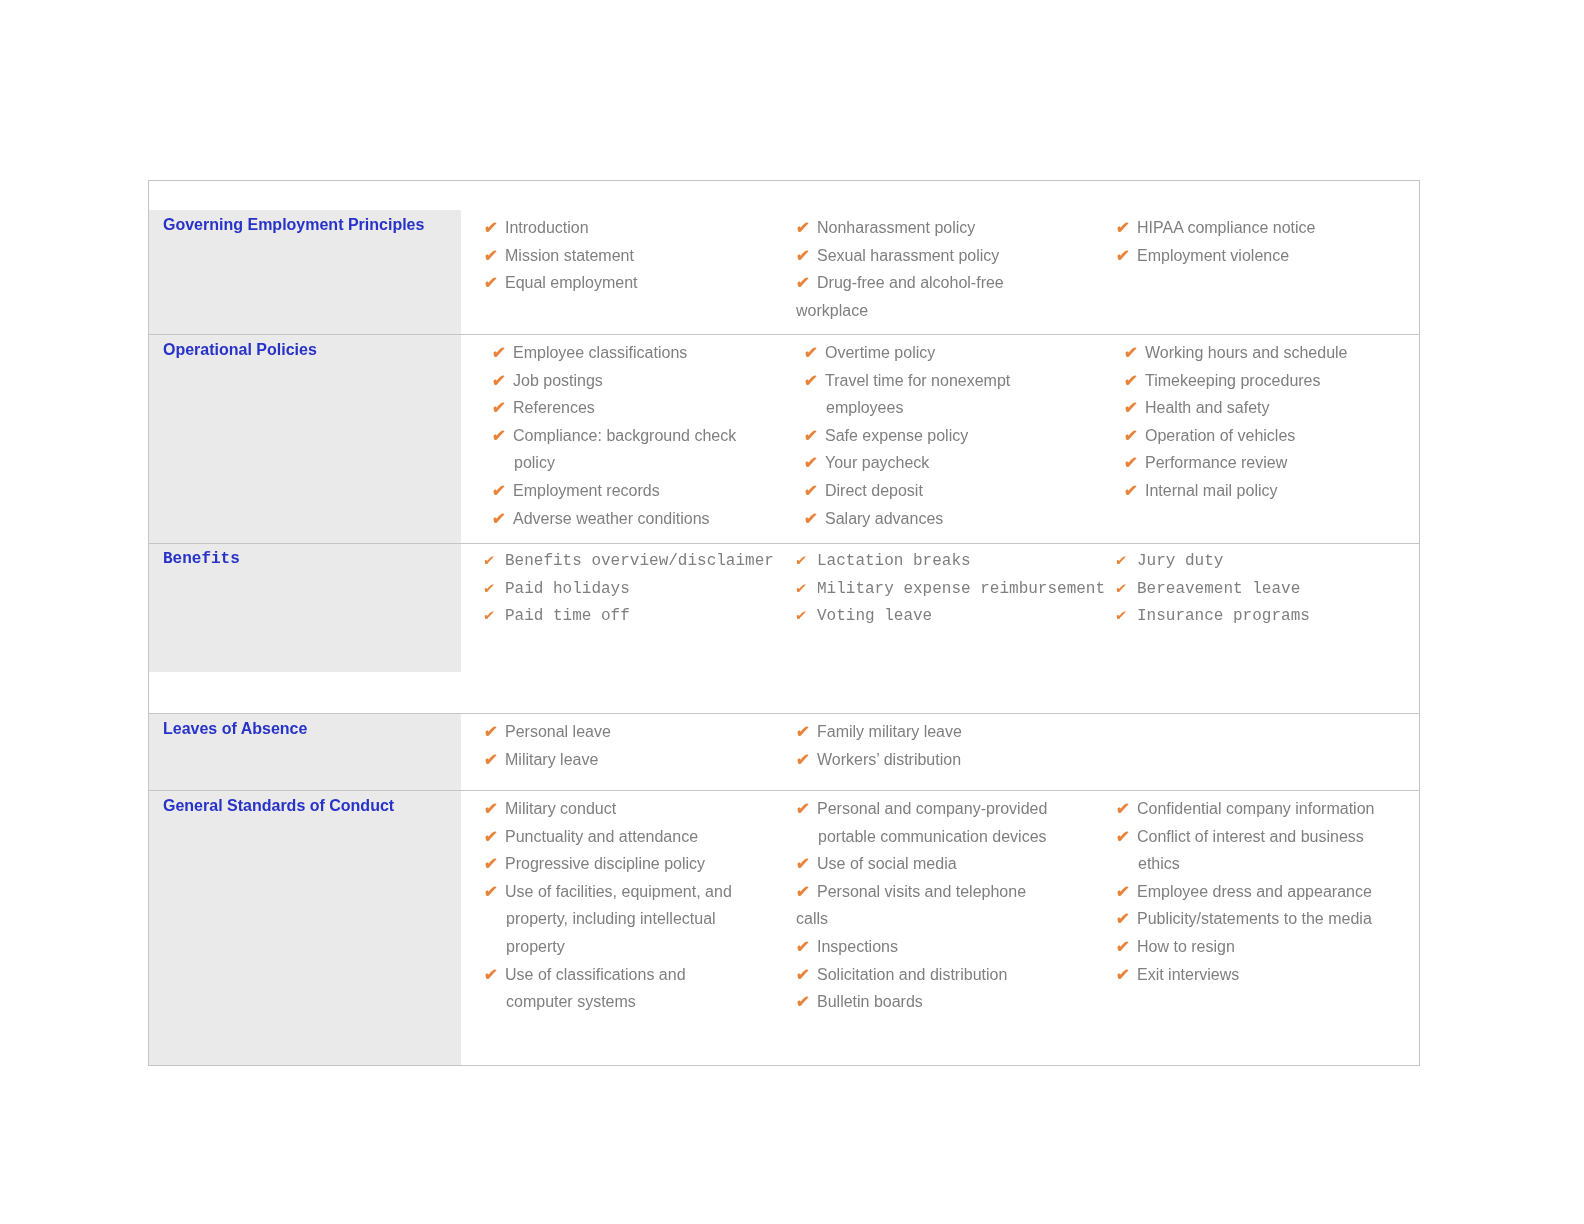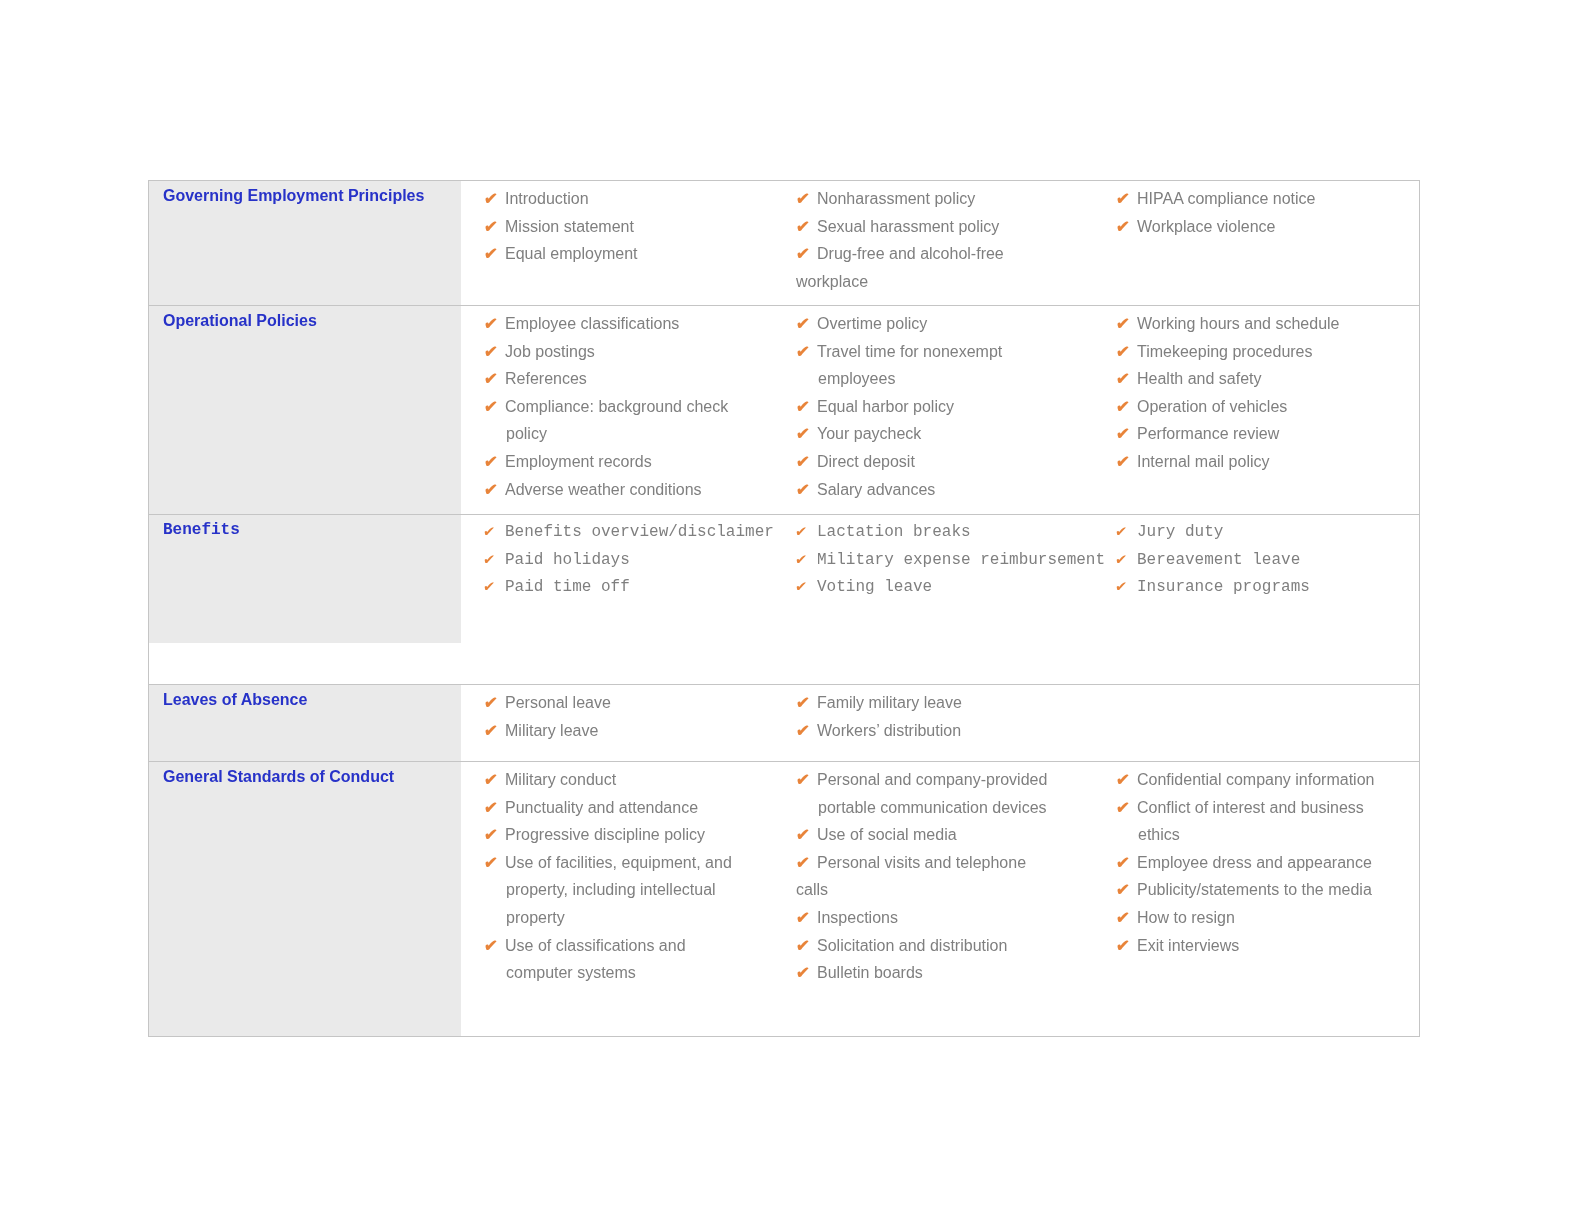--- a/index.html
+++ b/index.html
@@ -22,22 +22,22 @@
     border: 1px solid var(--border-color, #c5c5c5);
     background: #ffffff;
   }
   .row {
     display: flex;
     align-items: stretch;
   }
   .row + .row {
     border-top: 1px solid var(--border-color, #c5c5c5);
   }
-  .row-0 { min-height: 124px; }
-  .row-1 { min-height: 208px; }
+  .row-0 { min-height: 124px; margin-top: 29px; }
+  .row-1 { min-height: 208px; gap: 8px; }
   .row-2 { min-height: 128px; font-family: Liberation Mono, monospace; }
   .row-3 { min-height: 76px; margin-top: 41px; }
   .row-4 { min-height: 274px; }
   .cat {
     flex: 0 0 312px;
     width: 312px;
     box-sizing: border-box;
     background: var(--category-bg, #eaeaea);
     padding: 5px 30px 5px 14px;
     color: var(--category-color, #2732c8);
@@ -90,39 +90,39 @@
           <div class="item"><span class="check">✔</span><span>Mission statement</span></div>
           <div class="item"><span class="check">✔</span><span>Equal employment</span></div>
         </div>
         <div class="col">
           <div class="item"><span class="check">✔</span><span>Nonharassment policy</span></div>
           <div class="item"><span class="check">✔</span><span>Sexual harassment policy</span></div>
           <div class="item flush"><span class="check">✔</span><span>Drug-free and alcohol-free</span><br><span>workplace</span></div>
         </div>
         <div class="col">
           <div class="item"><span class="check">✔</span><span>HIPAA compliance notice</span></div>
-          <div class="item"><span class="check">✔</span><span>Workplace violence</span></div>
+          <div class="item"><span class="check">✔</span><span>Employment violence</span></div>
         </div>
       </div>
     </div>
     <div class="row row-1">
       <div class="cat">Operational Policies</div>
       <div class="cols">
         <div class="col">
           <div class="item"><span class="check">✔</span><span>Employee classifications</span></div>
           <div class="item"><span class="check">✔</span><span>Job postings</span></div>
           <div class="item"><span class="check">✔</span><span>References</span></div>
           <div class="item"><span class="check">✔</span><span>Compliance: background check</span><br><span>policy</span></div>
           <div class="item"><span class="check">✔</span><span>Employment records</span></div>
           <div class="item"><span class="check">✔</span><span>Adverse weather conditions</span></div>
         </div>
         <div class="col">
           <div class="item"><span class="check">✔</span><span>Overtime policy</span></div>
           <div class="item"><span class="check">✔</span><span>Travel time for nonexempt</span><br><span>employees</span></div>
-          <div class="item"><span class="check">✔</span><span>Equal harbor policy</span></div>
+          <div class="item"><span class="check">✔</span><span>Safe expense policy</span></div>
           <div class="item"><span class="check">✔</span><span>Your paycheck</span></div>
           <div class="item"><span class="check">✔</span><span>Direct deposit</span></div>
           <div class="item"><span class="check">✔</span><span>Salary advances</span></div>
         </div>
         <div class="col">
           <div class="item"><span class="check">✔</span><span>Working hours and schedule</span></div>
           <div class="item"><span class="check">✔</span><span>Timekeeping procedures</span></div>
           <div class="item"><span class="check">✔</span><span>Health and safety</span></div>
           <div class="item"><span class="check">✔</span><span>Operation of vehicles</span></div>
           <div class="item"><span class="check">✔</span><span>Performance review</span></div>

